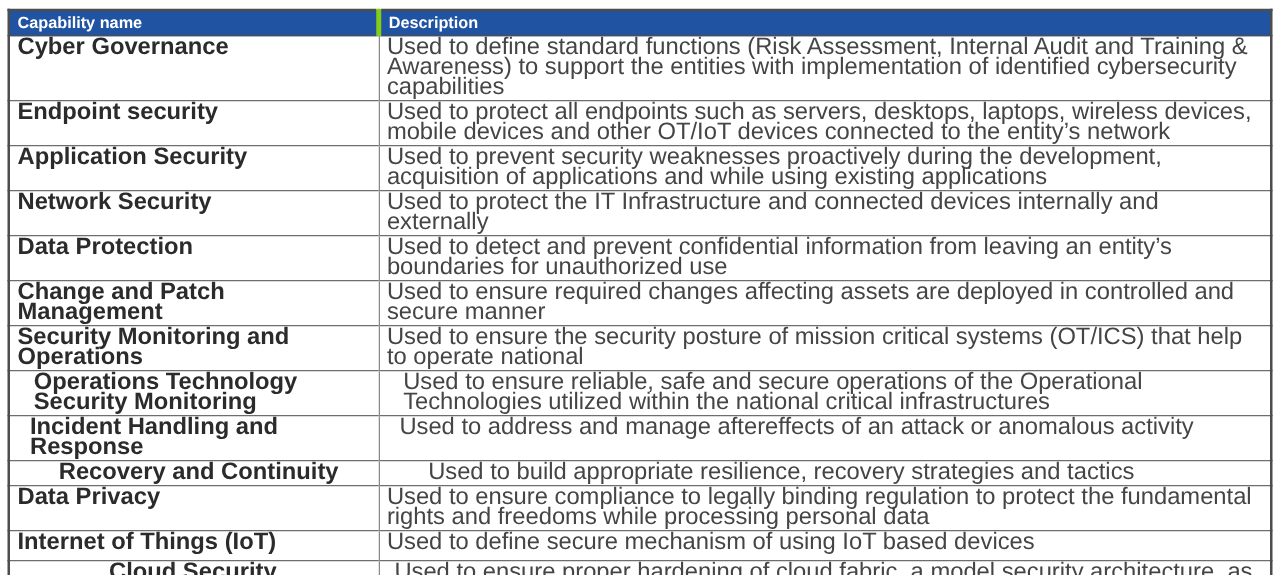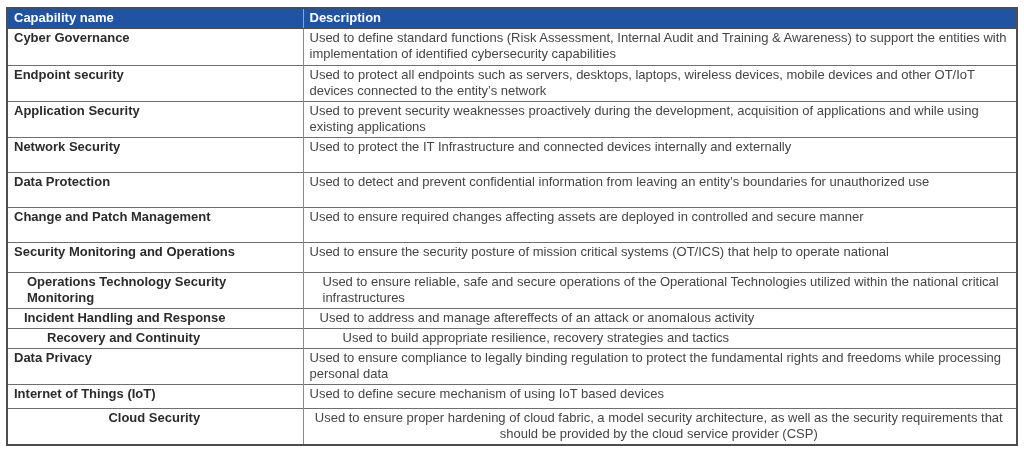--- a/index.html
+++ b/index.html
@@ -39,23 +39,23 @@
     color: var(--header-text);
     font-size: 13px;
     font-weight: bold;
     text-align: left;
     padding: 2px 6px 3px 6px;
     height: 19px;
     line-height: 14px;
     vertical-align: middle;
     border-bottom: 1px solid var(--border-outer);
   }
-  thead th + th { border-left: 1px solid #84cc16; }
+  thead th + th { border-left: 4px solid #84cc16; }
   tbody td {
-    font-size: 13px;
+    font-size: 19px;
     line-height: 16px;
     vertical-align: top;
     padding: 1px 8px 2px 6px;
     border-top: 1px solid var(--border-inner);
   }
   tbody td.capability-cell {
     font-weight: bold;
     color: var(--name-text);
     border-right: 1px solid var(--border-col);
   }

